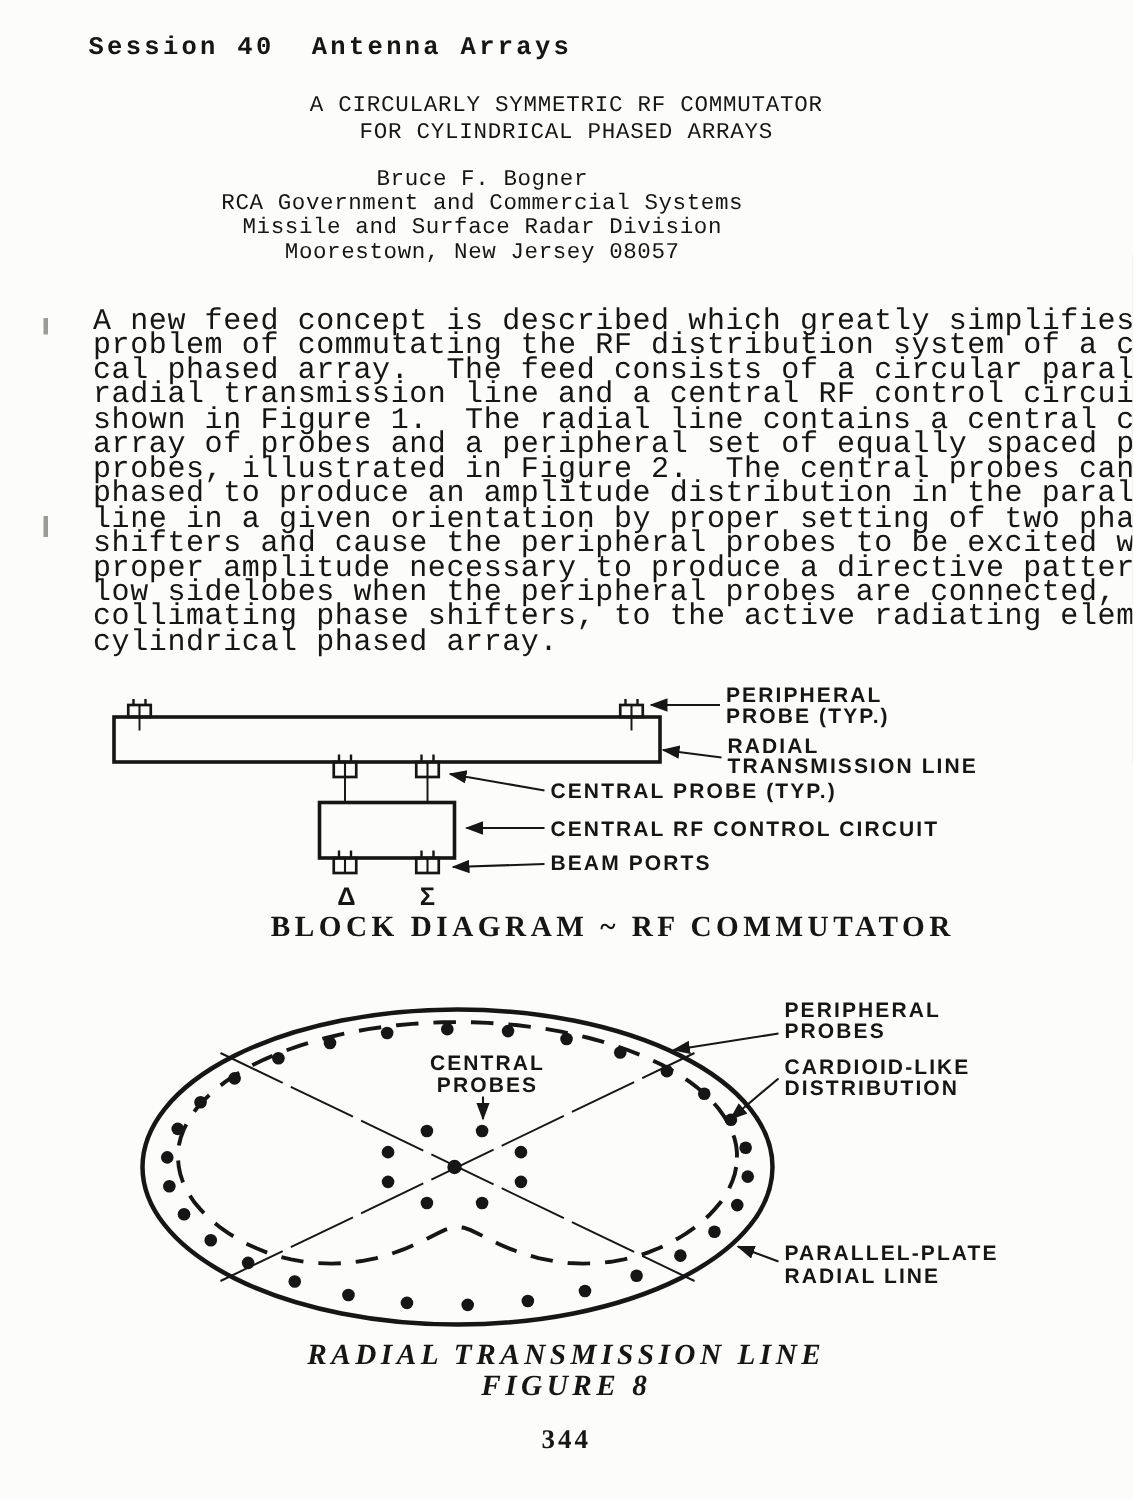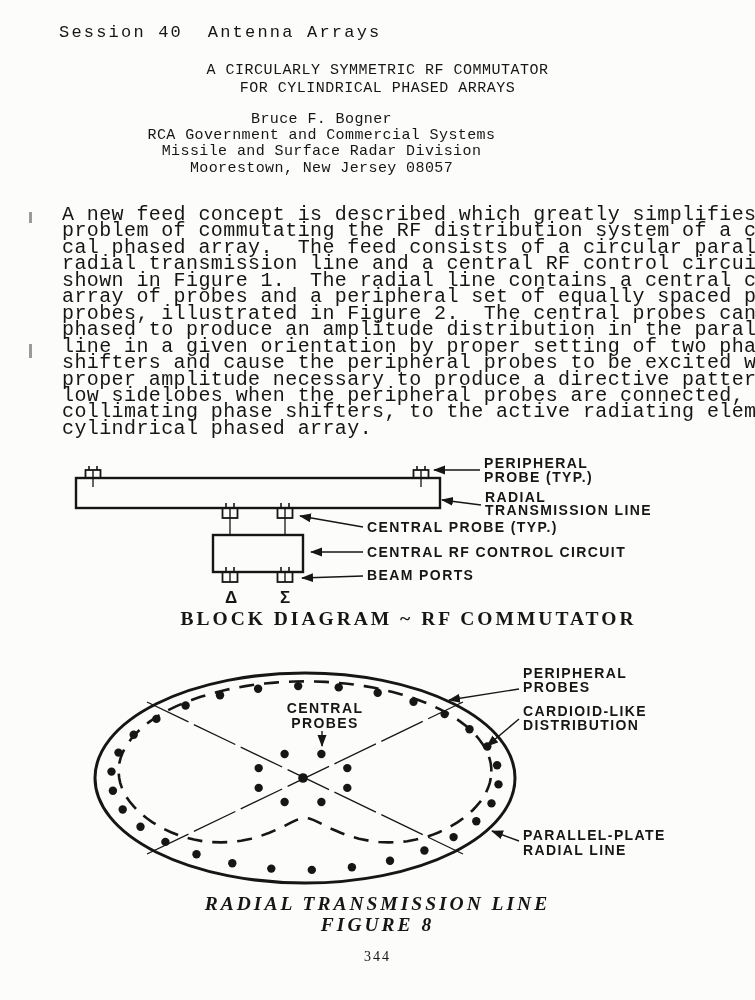--- a/index.html
+++ b/index.html
@@ -1,32 +1,32 @@
 <!DOCTYPE html>
 <html><head>
 <meta charset="utf-8">
 <style>
   html,body{margin:0;padding:0;background:#e8e8e6;}
   .page{position:relative;width:755px;height:1000px;background:#fcfcfa;color:#161616;
         font-family:"Liberation Mono",monospace;overflow:hidden;margin:0 auto;}
   .session-header{position:absolute;left:59px;top:23px;font-size:17px;letter-spacing:2.2px;
-        font-weight:normal;white-space:pre;}
+        font-weight:bold;white-space:pre;}
   .paper-title{position:absolute;left:0;top:62px;width:755px;text-align:center;
         font-size:15px;line-height:17.5px;letter-spacing:.5px;white-space:pre-line;}
   .author-block{position:absolute;left:0;top:112px;width:643px;text-align:center;
         font-size:15px;line-height:16.2px;letter-spacing:.4px;white-space:pre-line;}
   .abstract{position:absolute;left:62px;top:207px;font-size:20px;line-height:16.45px;
         letter-spacing:.4px;white-space:pre;}
   .caption{position:absolute;left:0;width:755px;text-align:center;
         font-family:"Liberation Serif",serif;font-weight:bold;font-size:19.5px;
         letter-spacing:3px;line-height:21px;}
   .cap1{top:608px;padding-left:31px;}
   .cap2{top:893px;font-style:italic;}
   .page-number{position:absolute;left:0;top:949px;width:755px;text-align:center;
-        font-family:"Liberation Serif",serif;font-size:14px;letter-spacing:2px;}
+        font-family:"Liberation Serif",serif;font-size:18px;letter-spacing:2px;font-weight:bold;}
   svg{position:absolute;left:0;}
   #fig1-svg{top:450px;}
   #fig2-svg{top:648px;}
   .ink{stroke:#161616;fill:none;}
   .flabel{font-family:"Liberation Sans",sans-serif;font-weight:bold;font-size:14px;
         letter-spacing:1.4px;fill:#161616;}
   .fsym{font-family:"Liberation Sans",sans-serif;font-weight:bold;font-size:17px;fill:#161616;}
   .speck{position:absolute;background:#9a9a96;}
   .speck1{left:29px;top:212px;width:3px;height:11px;}
   .speck2{left:29px;top:344px;width:3px;height:14px;}

